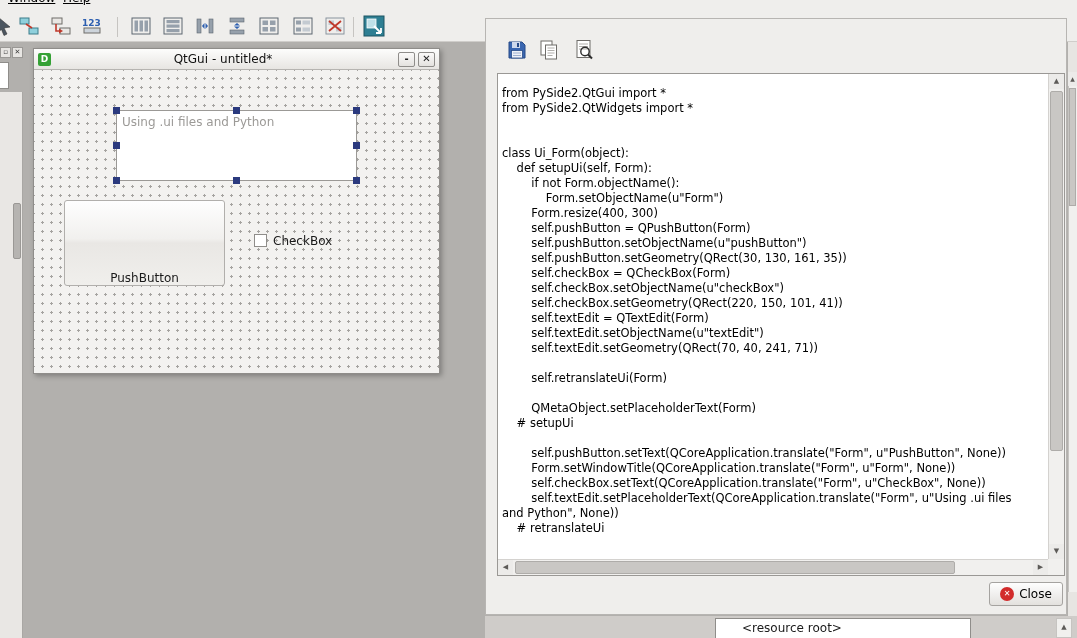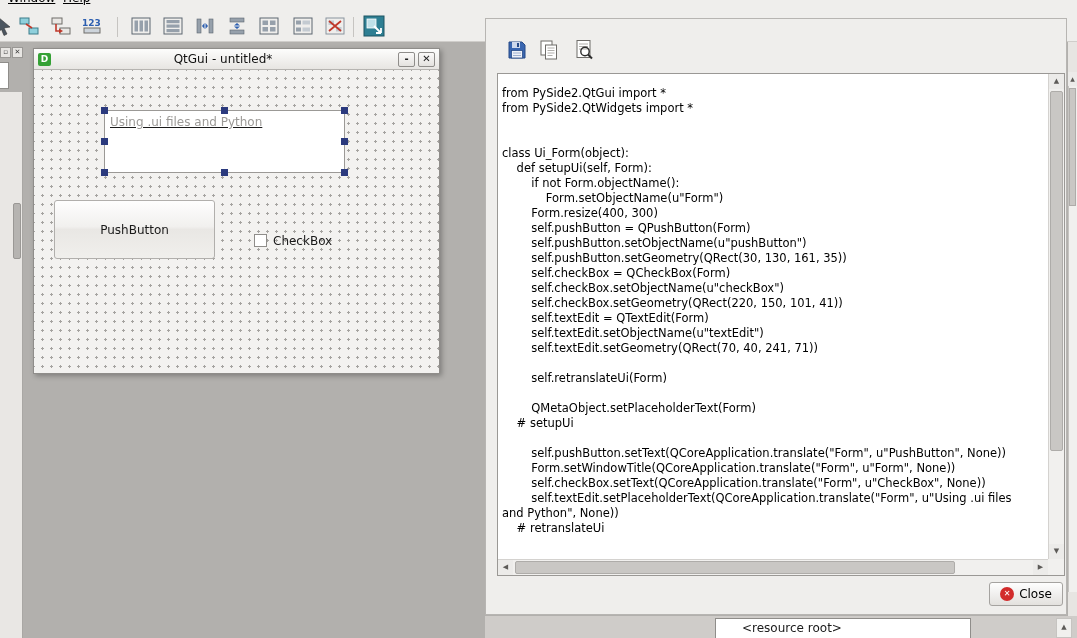--- a/index.html
+++ b/index.html
@@ -35,31 +35,31 @@
   .form-window { position:absolute; left:33px; top:48px; width:407px; height:326px; background:#f3f2f0; border:1px solid #8f8d8a; box-shadow:2px 2px 5px rgba(0,0,0,.28); }
   .form-titlebar { position:relative; height:21px; background:linear-gradient(#fdfdfc,#e7e5e2); border-bottom:1px solid #b6b4b1; display:flex; align-items:center; padding:0 4px; }
   .form-app-icon { width:13px; height:13px; background:#35a135; border-radius:2px; color:#fff; font-size:9px; font-weight:bold; line-height:13px; text-align:center; flex:0 0 auto; }
   .form-title { flex:1; text-align:center; font-size:12px; color:#111; }
   .tb-btn { width:17px; height:15px; background:linear-gradient(#fbfaf9,#e4e2df); border:1px solid #8f8d8a; border-radius:2px; font-size:10px; font-weight:bold; line-height:12px; text-align:center; color:#222; margin-left:3px; flex:0 0 auto; }
   .form-body { position:absolute; left:0; top:21px; right:0; bottom:0;
     background:#f3f2f0;
     background-image: radial-gradient(circle, #a5a3a0 1px, transparent 1.1px);
     background-size: 9px 9px; background-position: 4px 4px; }
 
-  .w-textedit { position:absolute; left:70px; top:40px; width:241px; height:63px; background:#fff; border:1px solid #9b9996;text-decoration:underline; }
+  .w-textedit { position:absolute; left:82px; top:40px; width:241px; height:71px; background:#fff; border:1px solid #9b9996; }
   .w-textedit .placeholder { display:block; padding:4px 5px; color:#9c9a97; font-size:12px; }
   .handle { position:absolute; width:7px; height:7px; background:#2b3a7e; }
   .h-tl{left:-4px;top:-4px} .h-tm{left:50%;margin-left:-4px;top:-4px} .h-tr{right:-4px;top:-4px}
   .h-ml{left:-4px;top:50%;margin-top:-4px} .h-mr{right:-4px;top:50%;margin-top:-4px}
   .h-bl{left:-4px;bottom:-4px} .h-bm{left:50%;margin-left:-4px;bottom:-4px} .h-br{right:-4px;bottom:-4px}
 
-  .w-pushbutton { position:absolute; left:20px; top:130px; width:161px; height:59px;
+  .w-pushbutton { position:absolute; left:30px; top:130px; width:161px; height:86px;
     background:linear-gradient(#fefefe, #f1f0ee 45%, #e9e7e4 50%, #f0efec);
     border:1px solid #b1afac; border-radius:3px;
-    display:flex; align-items:center; justify-content:center; font-size:12px; color:#1a1a1a; }
+    display:flex; align-items:flex-end; justify-content:center; font-size:12px; color:#1a1a1a; }
   .w-checkbox { position:absolute; left:220px; top:150px; width:101px; height:41px; display:flex; align-items:center; font-size:12px; color:#1a1a1a; }
   .w-checkbox .box { width:13px; height:13px; background:#fff; border:1px solid #8f8d8a; margin-right:6px; flex:0 0 auto; }
 
   
   .dialog { position:absolute; left:485px; top:18px; width:582px; height:597px; background:#efeeec; border:1px solid #b7b5b2; }
   .dicon { position:absolute; top:17px; width:28px; height:28px; display:flex; align-items:center; justify-content:center; border-radius:3px; }
 
   .code-area { position:absolute; left:11px; top:54px; width:568px; height:503px; background:#fff; border:1px solid #9a9895; }
   .code-text { position:absolute; left:0; top:0; right:16px; bottom:16px; overflow:hidden; padding:5px 0 0 4px;margin-top:7px; }
   .code-line { white-space:pre; font-size:11.5px; line-height:15px; min-height:15px; color:#000; }

